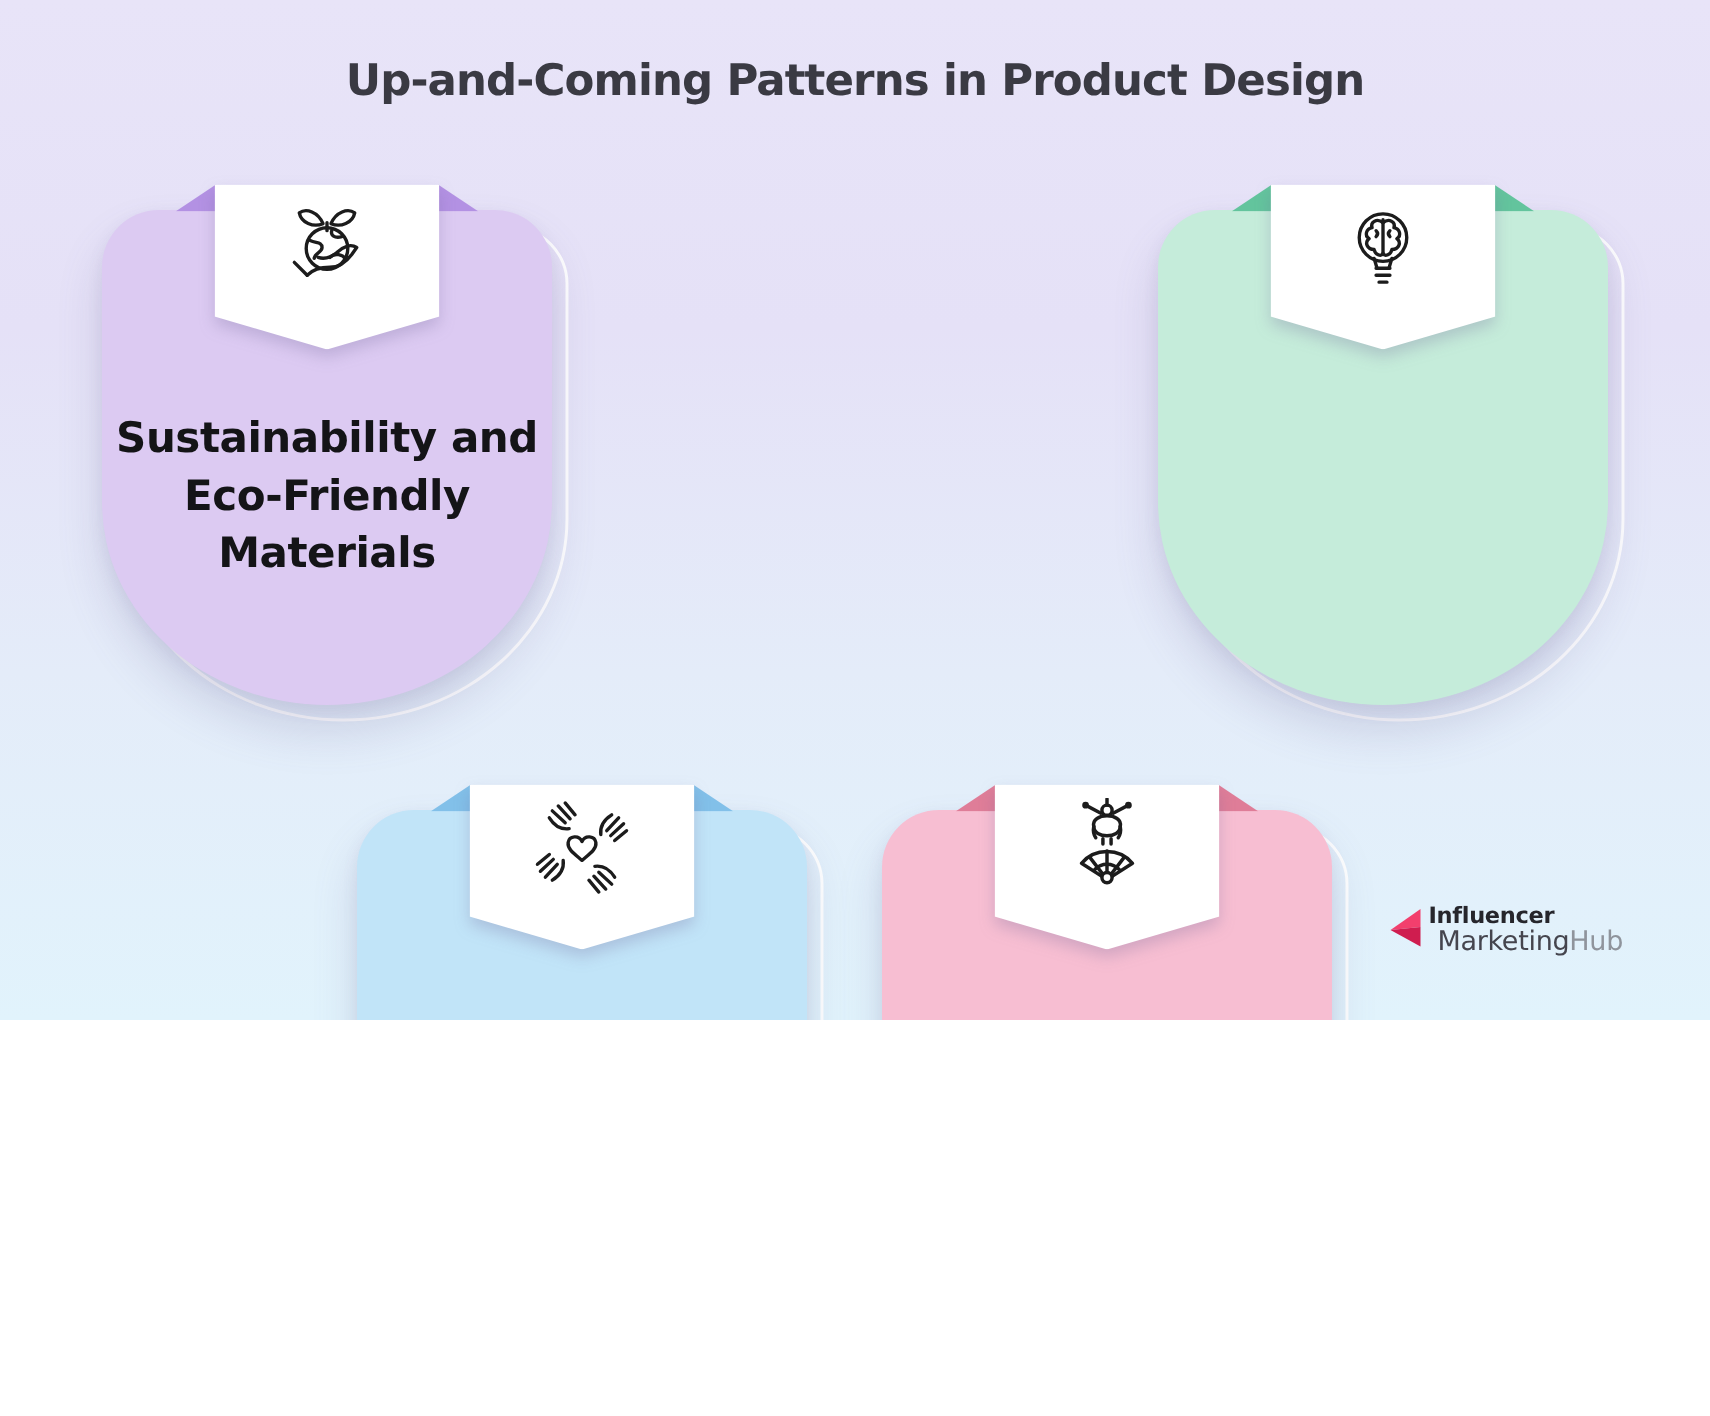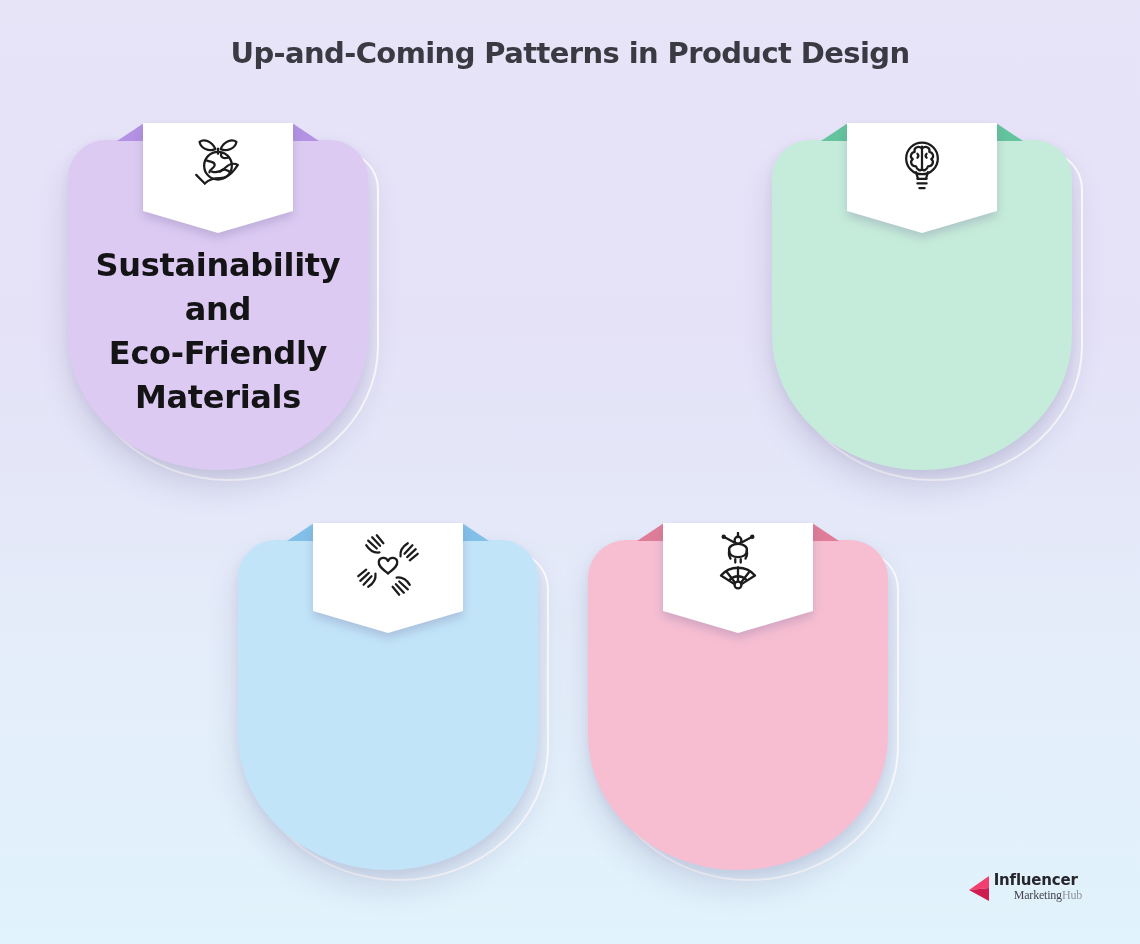--- a/index.html
+++ b/index.html
@@ -1,18 +1,18 @@
 <!DOCTYPE html>
 <html><head>
 <meta charset="utf-8">
 <style>
   html,body{margin:0;padding:0;}
   body{font-family:"DejaVu Sans","Liberation Sans",sans-serif;}
   .canvas{
-    position:relative;width:1140px;height:944px;overflow:hidden;
+    position:relative;width:1140px;height:680px;overflow:hidden;
     background:linear-gradient(180deg,var(--bg-top,#e8e4f8) 0%,#e5e1f7 32%,#e4ecf9 66%,var(--bg-bottom,#e1f3fc) 100%);
   }
   .title{
     position:absolute;top:36px;left:0;width:100%;text-align:center;
     font-size:29px;font-weight:700;color:var(--title-color,#3a3a43);letter-spacing:-0.6px;
   }
   .card{position:absolute;width:300px;height:330px;}
   .c1{left:68px;top:140px;}
   .c2{left:420px;top:140px;}
   .c3{left:772px;top:140px;}
@@ -33,29 +33,29 @@
   }
   .banner{
     width:150px;height:110px;background:#ffffff;box-sizing:border-box;
     clip-path:polygon(0 0,100% 0,100% 80%,50% 100%,0 80%);
     display:flex;justify-content:center;align-items:flex-start;padding-top:9px;
   }
   .banner svg{display:block;}
   .label{
     position:absolute;left:8px;right:8px;top:118px;height:146px;
     display:flex;align-items:center;justify-content:center;text-align:center;
-    font-size:32px;line-height:1.38;font-weight:600;color:var(--card-text,#141417);
+    font-size:28px;line-height:1.38;font-weight:600;color:var(--card-text,#141417);
     white-space:pre-line;letter-spacing:-0.3px;
   }
   .c3 .label,.c4 .label{height:106px;}
   .logo{position:absolute;right:58px;bottom:42px;display:flex;align-items:flex-start;gap:4px;}
   .logo-arrow{margin-top:3px;}
   .logo-text{line-height:1.1;}
   .logo-l1{font-size:15px;font-weight:700;color:#26262c;letter-spacing:-0.2px;}
-  .logo-l2{font-size:12px;font-weight:500;color:#45454e;margin-left:20px;letter-spacing:-0.2px;font-family:Liberation Serif, serif;}
+  .logo-l2{font-size:18px;font-weight:500;color:#45454e;margin-left:6px;letter-spacing:-0.2px;}
   .logo-l2 .hub{color:#8f949c;}
   .ic{stroke:#1c1c1c;fill:none;stroke-width:3.4;stroke-linecap:round;stroke-linejoin:round;}
 </style>
 </head>
 <body>
 
 <div class="canvas" style="--bg-top: #e8e4f8; --bg-bottom: #e1f3fc; --title-color: #3a3a43; --card-text: #141417;">
 
   <div class="title">Up-and-Coming Patterns in Product Design</div>
 

